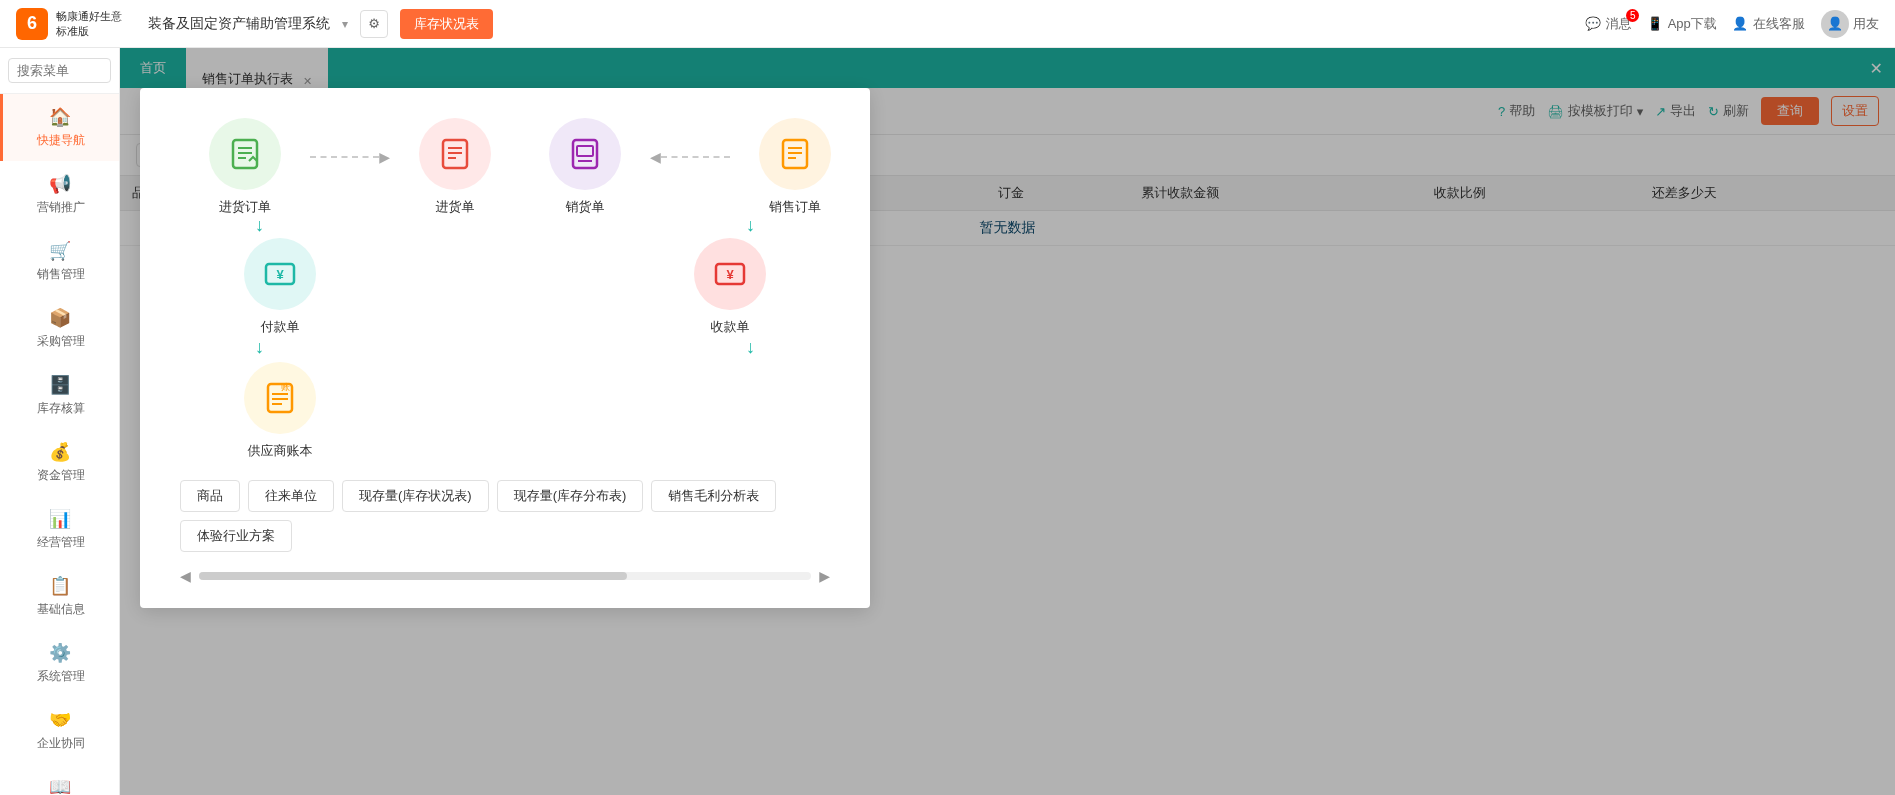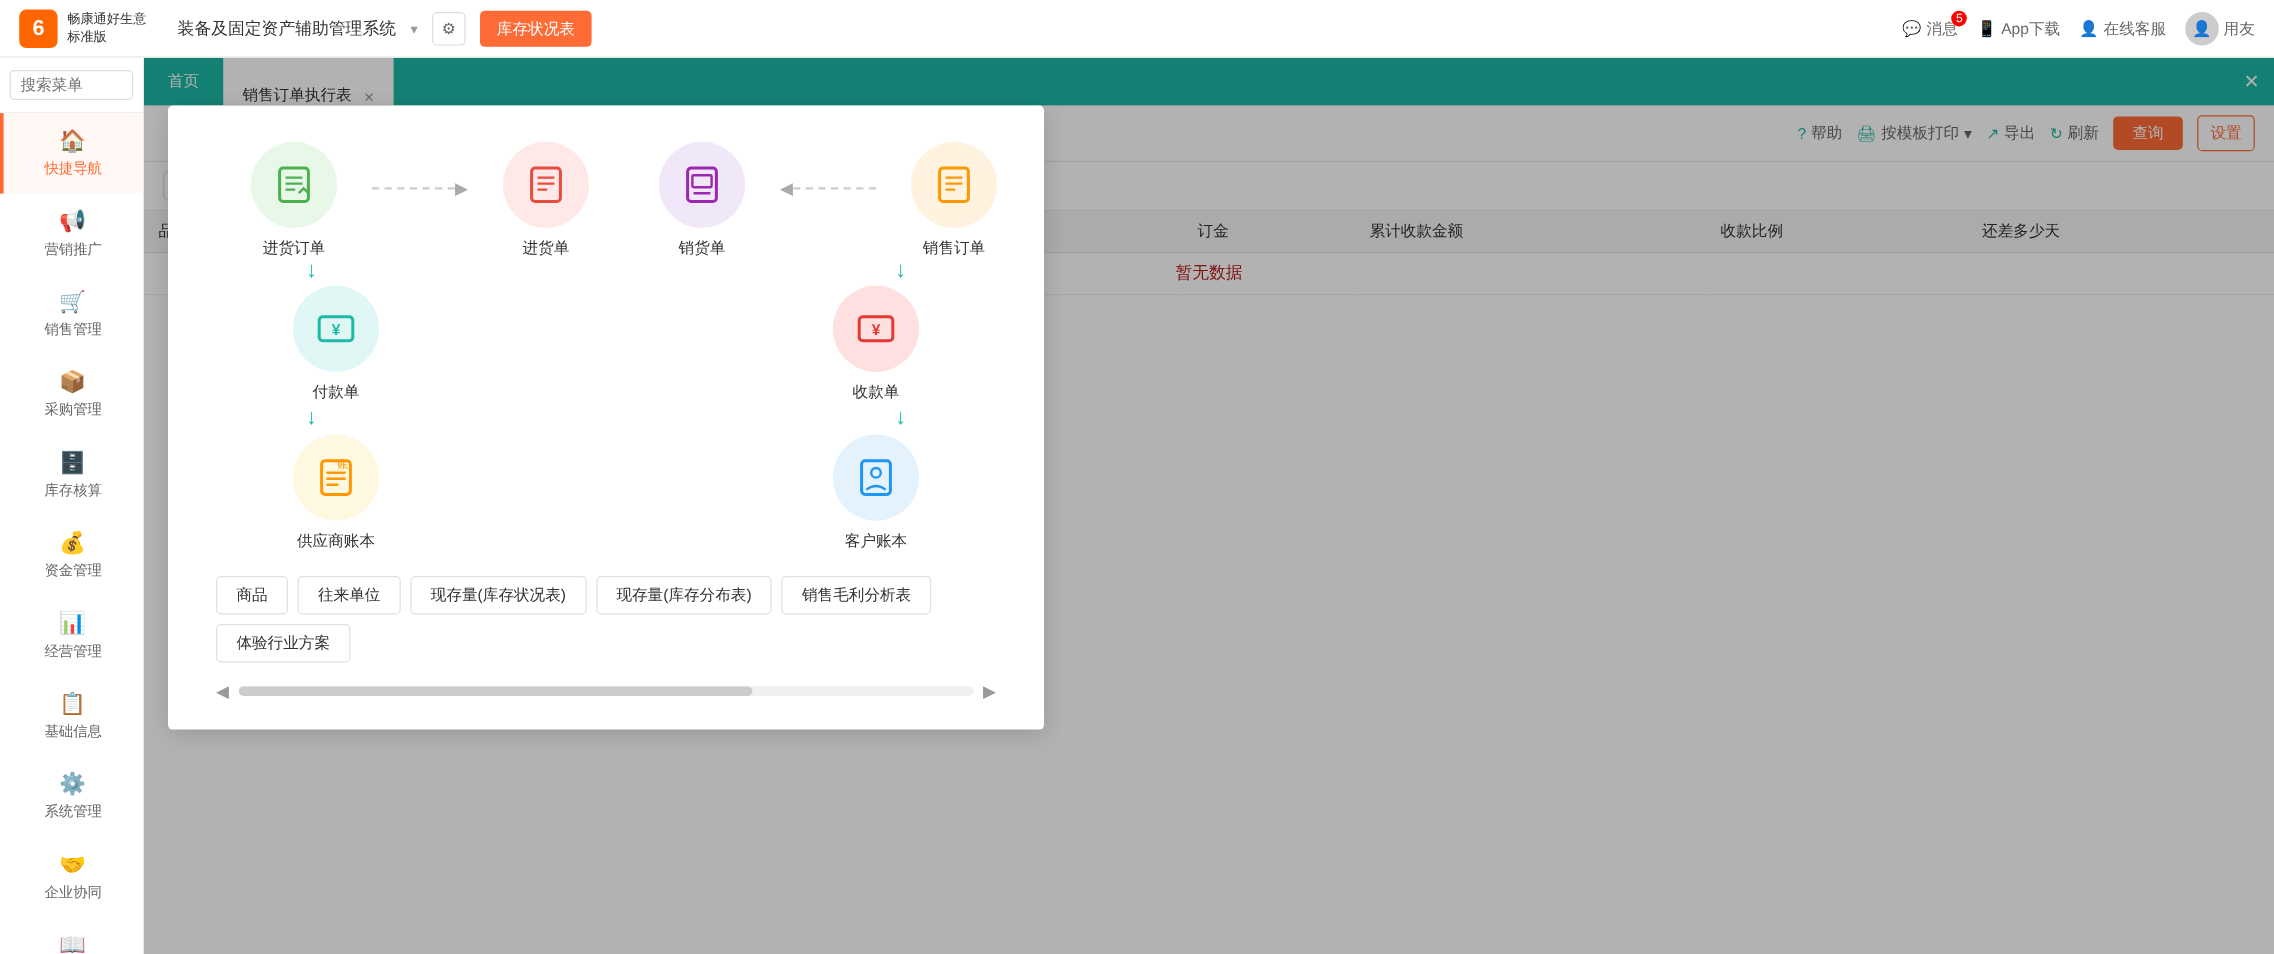--- a/index.html
+++ b/index.html
@@ -77,21 +77,21 @@
     }
     .filter-row input { border: 1px solid #ddd; border-radius: 4px; padding: 4px 8px; font-size: 12px; color: #999; width: 140px; outline: none; }
     .cal-icon { color: #999; cursor: pointer; }
     .filter-select { border: 1px solid #ddd; border-radius: 4px; padding: 4px 24px 4px 8px; font-size: 12px; color: #333; min-width: 100px; outline: none; appearance: none; }
     .more-conditions { color: #1db8a6; cursor: pointer; font-size: 13px; }
 
     
     .table-area { flex: 1; overflow: auto; background: #fff; }
     .data-table { width: 100%; border-collapse: collapse; font-size: 13px; }
     .data-table th { background: #f5f5f5; padding: 8px 12px; text-align: left; border-bottom: 1px solid #e8e8e8; color: #333; white-space: nowrap; font-weight: 500; }
-    .data-table td { padding: 8px 4px; border-bottom: 1px solid #f0f0f0; color: #b91c1c; }
+    .data-table td { padding: 8px 4px; border-bottom: 1px solid #f0f0f0; color: #0c4a6e; }
     .no-data { text-align: center; padding: 60px; color: #999; font-size: 14px; }
 
     
     .popup-overlay {
       position: fixed; top: 48px; left: 120px; right: 0; bottom: 0;
       background: rgba(0,0,0,0.3); z-index: 100;
       display: flex; align-items: flex-start; justify-content: flex-start;
     }
     .popup-panel {
       background: #fff; border-radius: 4px; margin: 40px 0 0 20px;
@@ -404,30 +404,20 @@
             <svg width="36" height="36" viewBox="0 0 36 36">
                 <rect x="6" y="4" width="24" height="28" rx="3" fill="none" stroke="#ff9800" stroke-width="2.5"></rect>
                 <line x1="10" y1="14" x2="26" y2="14" stroke="#ff9800" stroke-width="2"></line>
                 <line x1="10" y1="19" x2="26" y2="19" stroke="#ff9800" stroke-width="2"></line>
                 <line x1="10" y1="24" x2="20" y2="24" stroke="#ff9800" stroke-width="2"></line>
                 <text x="19" y="10" font-size="9" fill="#ff9800">账</text>
               </svg>
           </div>
           <span class="flow-label">供应商账本</span>
         </div>
-        <div class="flow-node">
-          <div class="flow-circle circle-blue">
-            <svg width="36" height="36" viewBox="0 0 36 36">
-                <rect x="6" y="4" width="24" height="28" rx="3" fill="none" stroke="#2196f3" stroke-width="2.5"></rect>
-                <circle cx="18" cy="14" r="4" fill="none" stroke="#2196f3" stroke-width="2"></circle>
-                <path d="M10 28 Q18 22 26 28" fill="none" stroke="#2196f3" stroke-width="2"></path>
-              </svg>
-          </div>
-          <span class="flow-label">客户账本</span>
-        </div>
       </div>
     </div>
 
     <div class="common-functions">
       <div class="func-buttons">
         <button class="func-btn">商品</button>
         <button class="func-btn">往来单位</button>
         <button class="func-btn">现存量(库存状况表)</button>
         <button class="func-btn">现存量(库存分布表)</button>
         <button class="func-btn">销售毛利分析表</button>

